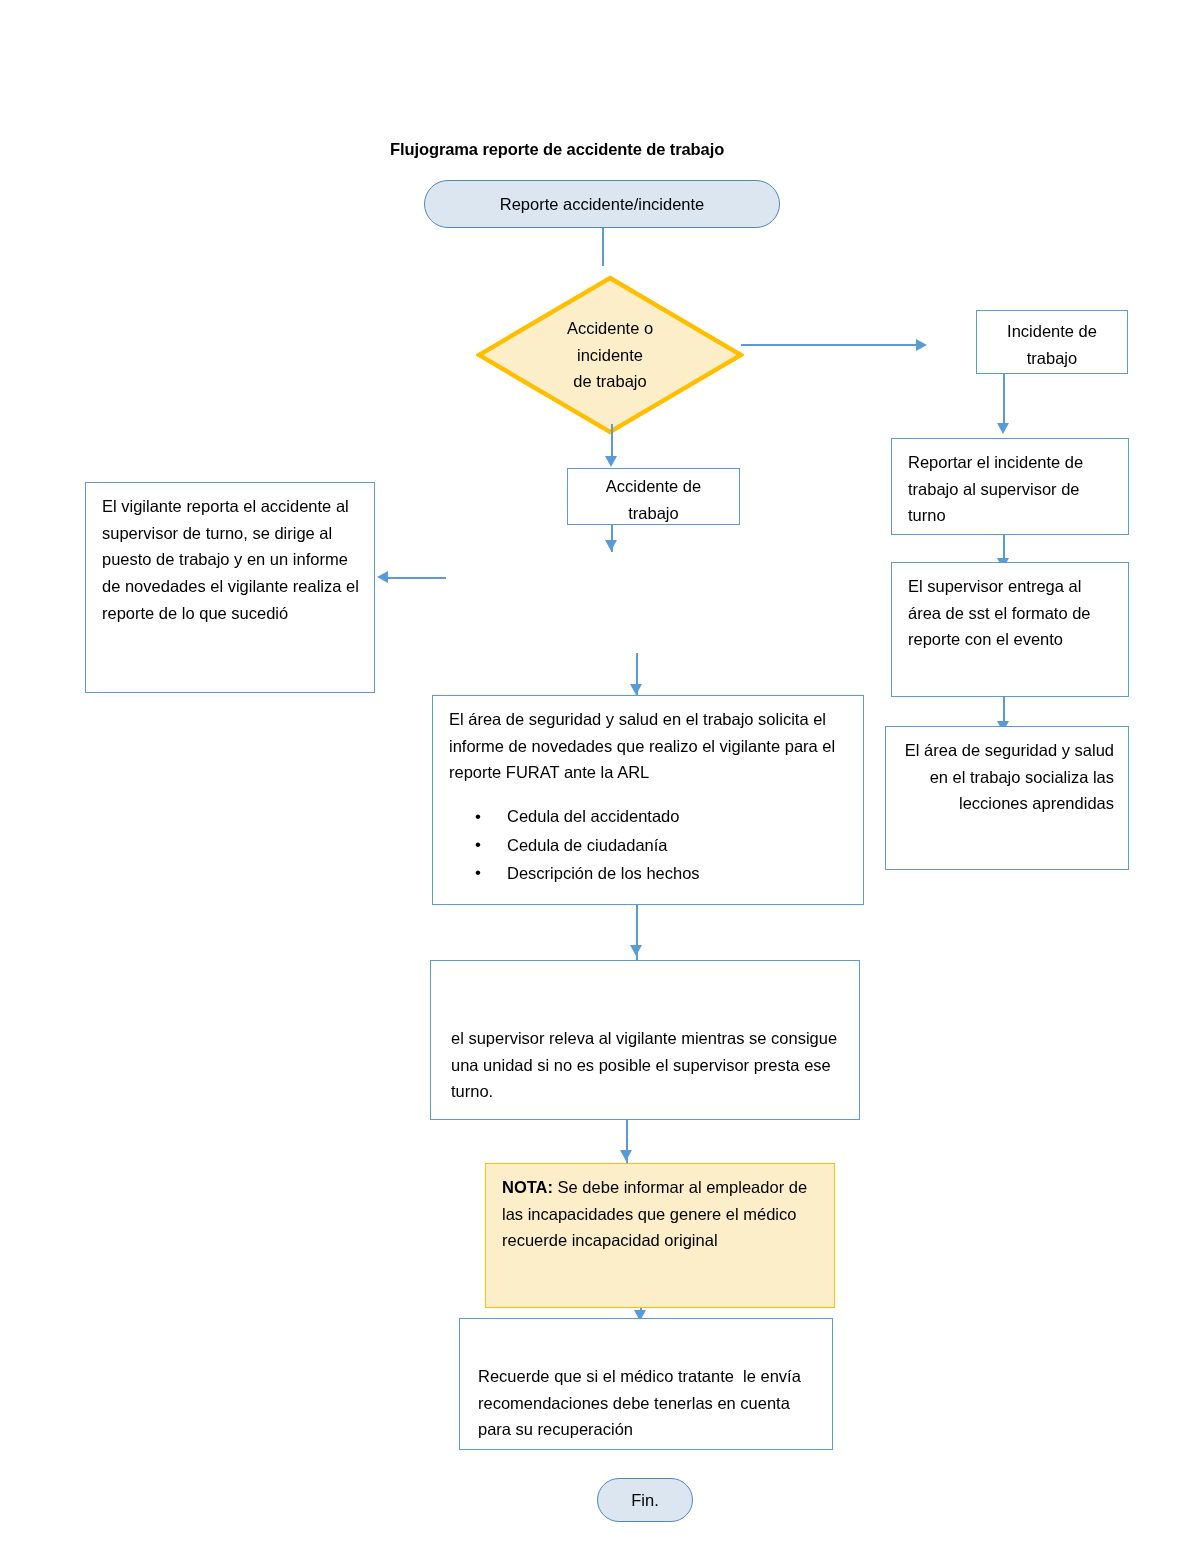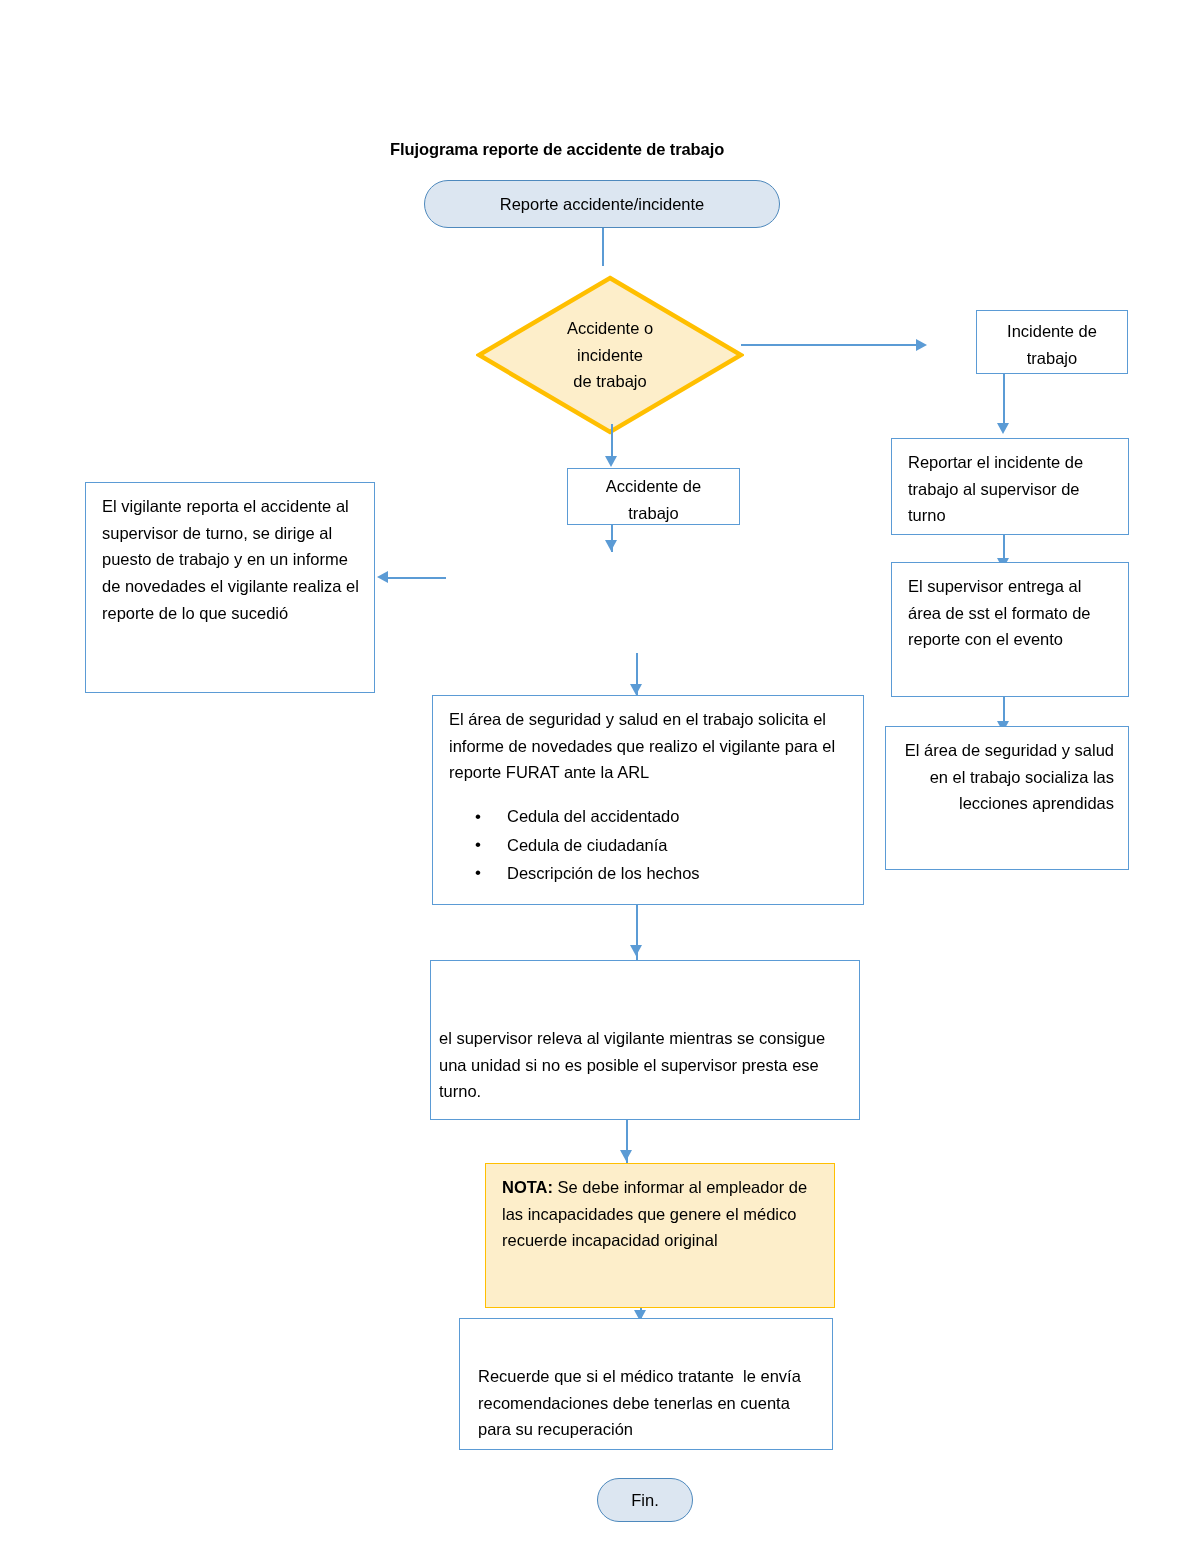--- a/index.html
+++ b/index.html
@@ -225,21 +225,21 @@
     <ul class="bullets">
       <li>Cedula del accidentado</li>
       <li>Cedula de ciudadanía</li>
       <li>Descripción de los hechos</li>
     </ul>
   </div>
 
   <div class="conn vline" style="left:636px; top:905px; height:55px;"></div>
   <div class="arrow arrow-down" style="left:630px; top:945px;"></div>
 
-  <div class="node process" style="left:430px; top:960px; width:430px; height:160px; padding:64px 14px 8px 8px;">
+  <div class="node process" style="left:430px; top:960px; width:430px; height:160px; padding:64px 14px 8px 20px;">
     <span class="txt">el supervisor releva al vigilante mientras se consigue una unidad si no es posible el supervisor presta ese turno.</span>
   </div>
 
   <div class="conn vline" style="left:626px; top:1120px; height:45px;"></div>
   <div class="arrow arrow-down" style="left:620px; top:1150px;"></div>
 
   <div class="node note pad" style="left:485px; top:1163px; width:350px; height:145px;">
     <span class="txt"><b class="lead">NOTA:</b><span> Se debe informar al empleador de las incapacidades que genere el médico recuerde incapacidad original</span></span>
   </div>
 

